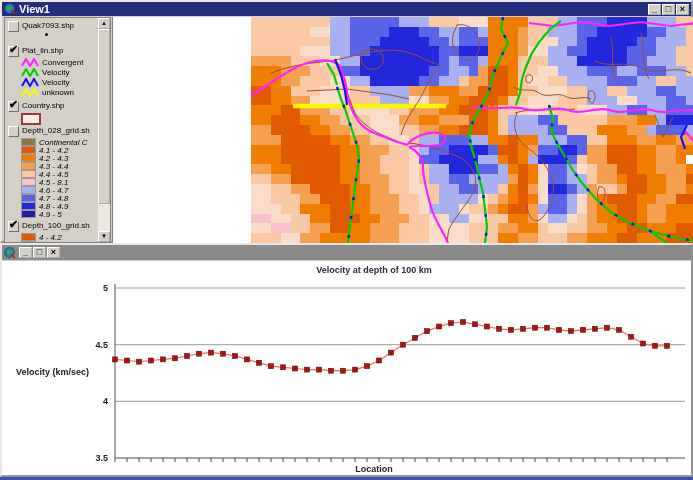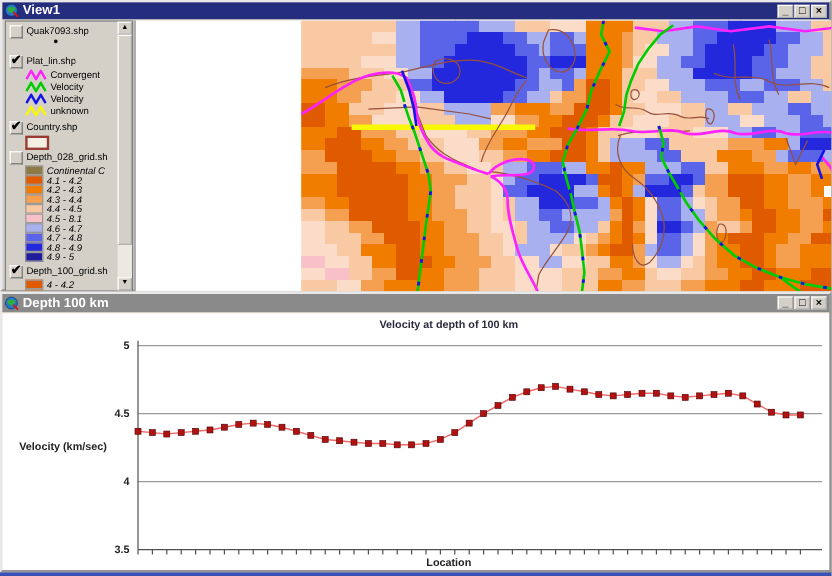--- a/index.html
+++ b/index.html
@@ -1272,21 +1272,20 @@
 
   <div class="window" id="chart-window" style="left:0;top:243px;width:693px;height:234px;">
     <div class="titlebar inactive">
       <span class="win-icon">
         <svg width="12" height="12" viewBox="0 0 12 12">
           <circle cx="5.5" cy="5.5" r="5" fill="#2878c8" stroke="#083868" stroke-width="0.6"></circle>
           <path d="M2,4 C4,2.5 7,2.5 9,4 C8,6 7,7 5,8 C3.5,7 2.5,5.5 2,4 Z" fill="#2fae3f"></path>
           <line x1="7" y1="7" x2="11" y2="11" stroke="#d01818" stroke-width="1.6"></line>
         </svg>
       </span>
-      <span class="title-text">Depth 100 km</span>
       <span class="win-buttons">
         <button class="win-btn">_</button>
         <button class="win-btn">□</button>
         <button class="win-btn">×</button>
       </span>
     </div>
     <div id="chart-body">
       <svg id="chart-svg" width="691" height="215" viewBox="0 0 691 215">
           <text x="372" y="12" text-anchor="middle" font-size="9" fill="#2b2b3d">Velocity at depth of 100 km</text>
           <line x1="113" y1="27.0" x2="683" y2="27.0" stroke="#9a9a9a" stroke-width="1"></line>

